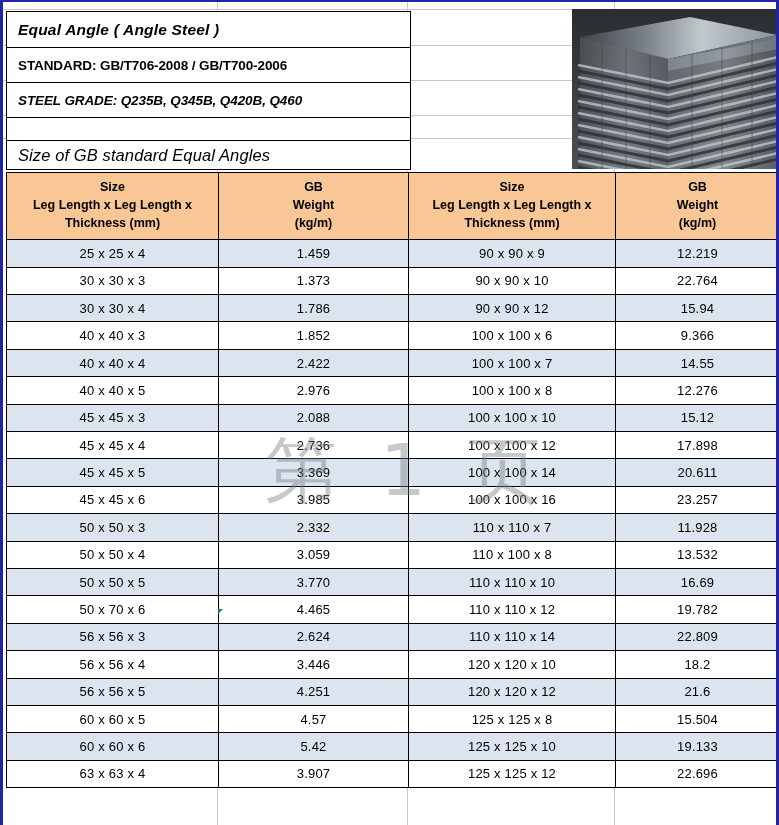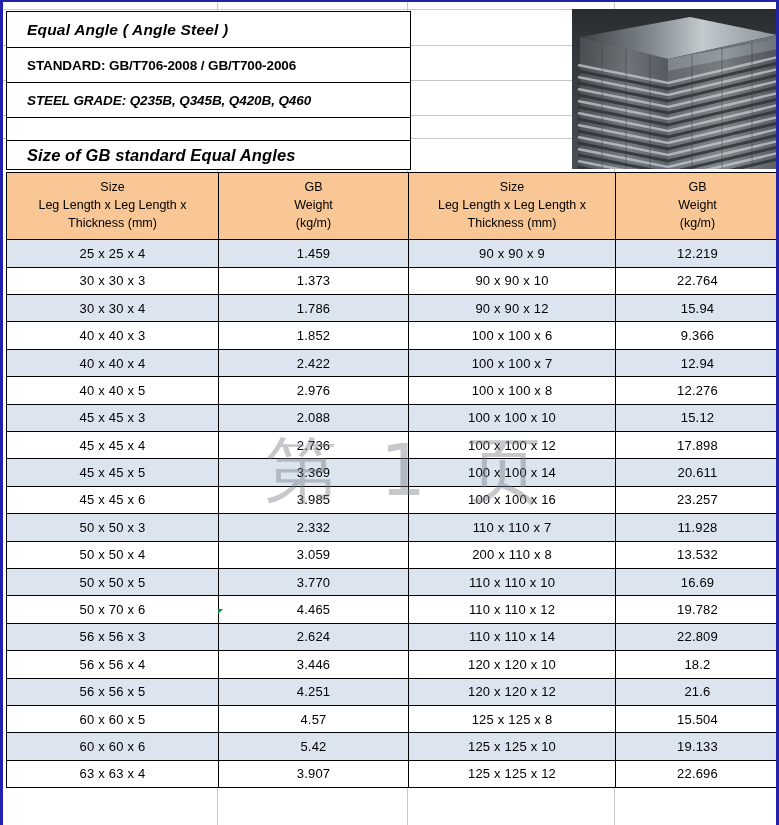--- a/index.html
+++ b/index.html
@@ -36,29 +36,29 @@
     position: absolute;
     left: 3px; top: 9px;
     width: 405px;
     z-index: 2;
   }
   .info-row {
     border: 1px solid #000;
     border-bottom: none;
     background: #ffffff;
     display: flex; align-items: center;
-    padding-left: 20px;
+    padding-left: 11px;
     color: #000;
   }
   .info-row:last-child { border-bottom: 1px solid #000; }
   .r-title     { height: 36px; font-size: 15.5px; font-weight: bold; font-style: italic; letter-spacing: .2px; }
   .r-standard  { height: 35px; font-size: 13.5px; font-weight: bold; letter-spacing: -.1px;}
   .r-grade     { height: 35px; font-size: 13.5px; font-weight: bold; letter-spacing: -.1px; font-style: italic;}
   .r-blank     { height: 23px; }
-  .r-subtitle  { height: 30px; font-size: 16.5px; font-weight: bold; font-style: italic; letter-spacing: .1px;}
+  .r-subtitle  { height: 30px; font-size: 16.5px; font-weight: normal; font-style: italic; letter-spacing: .1px;}
 
   
   .photo {
     position: absolute;
     left: 569px; top: 7px;
     width: 210px; height: 160px;
     z-index: 3;
     overflow: hidden;
     background: #5a5f63;
   }
@@ -75,21 +75,21 @@
   }
   table.spec col.c1 { width: 212px; }
   table.spec col.c2 { width: 190px; }
   table.spec col.c3 { width: 207px; }
   table.spec col.c4 { width: 164px; }
 
   table.spec th {
     background: #F8C795;
     border: 1px solid #000;
     font-size: 12.5px;
-    font-weight: normal;
+    font-weight: bold;
     color: #000;
     line-height: 1.42;
     padding: 6px 2px 7px 2px;
     text-align: center;
     vertical-align: middle;
   }
   table.spec td {
     border: 1px solid #000;
     height: 27.4px;
     font-size: 13px;
@@ -280,21 +280,21 @@
         <tr>
           <td>40 x 40 x 3</td>
           <td>1.852</td>
           <td>100 x 100 x 6</td>
           <td>9.366</td>
         </tr>
         <tr class="alt">
           <td>40 x 40 x 4</td>
           <td>2.422</td>
           <td>100 x 100 x 7</td>
-          <td>12.94</td>
+          <td>14.55</td>
         </tr>
         <tr>
           <td>40 x 40 x 5</td>
           <td>2.976</td>
           <td>100 x 100 x 8</td>
           <td>12.276</td>
         </tr>
         <tr class="alt">
           <td>45 x 45 x 3</td>
           <td>2.088</td>
@@ -321,21 +321,21 @@
         </tr>
         <tr class="alt">
           <td>50 x 50 x 3</td>
           <td>2.332</td>
           <td>110 x 110 x 7</td>
           <td>11.928</td>
         </tr>
         <tr>
           <td>50 x 50 x 4</td>
           <td>3.059</td>
-          <td>200 x 110 x 8</td>
+          <td>110 x 100 x 8</td>
           <td>13.532</td>
         </tr>
         <tr class="alt">
           <td>50 x 50 x 5</td>
           <td>3.770</td>
           <td>110 x 110 x 10</td>
           <td>16.69</td>
         </tr>
         <tr>
           <td>50 x 70 x 6</td>

